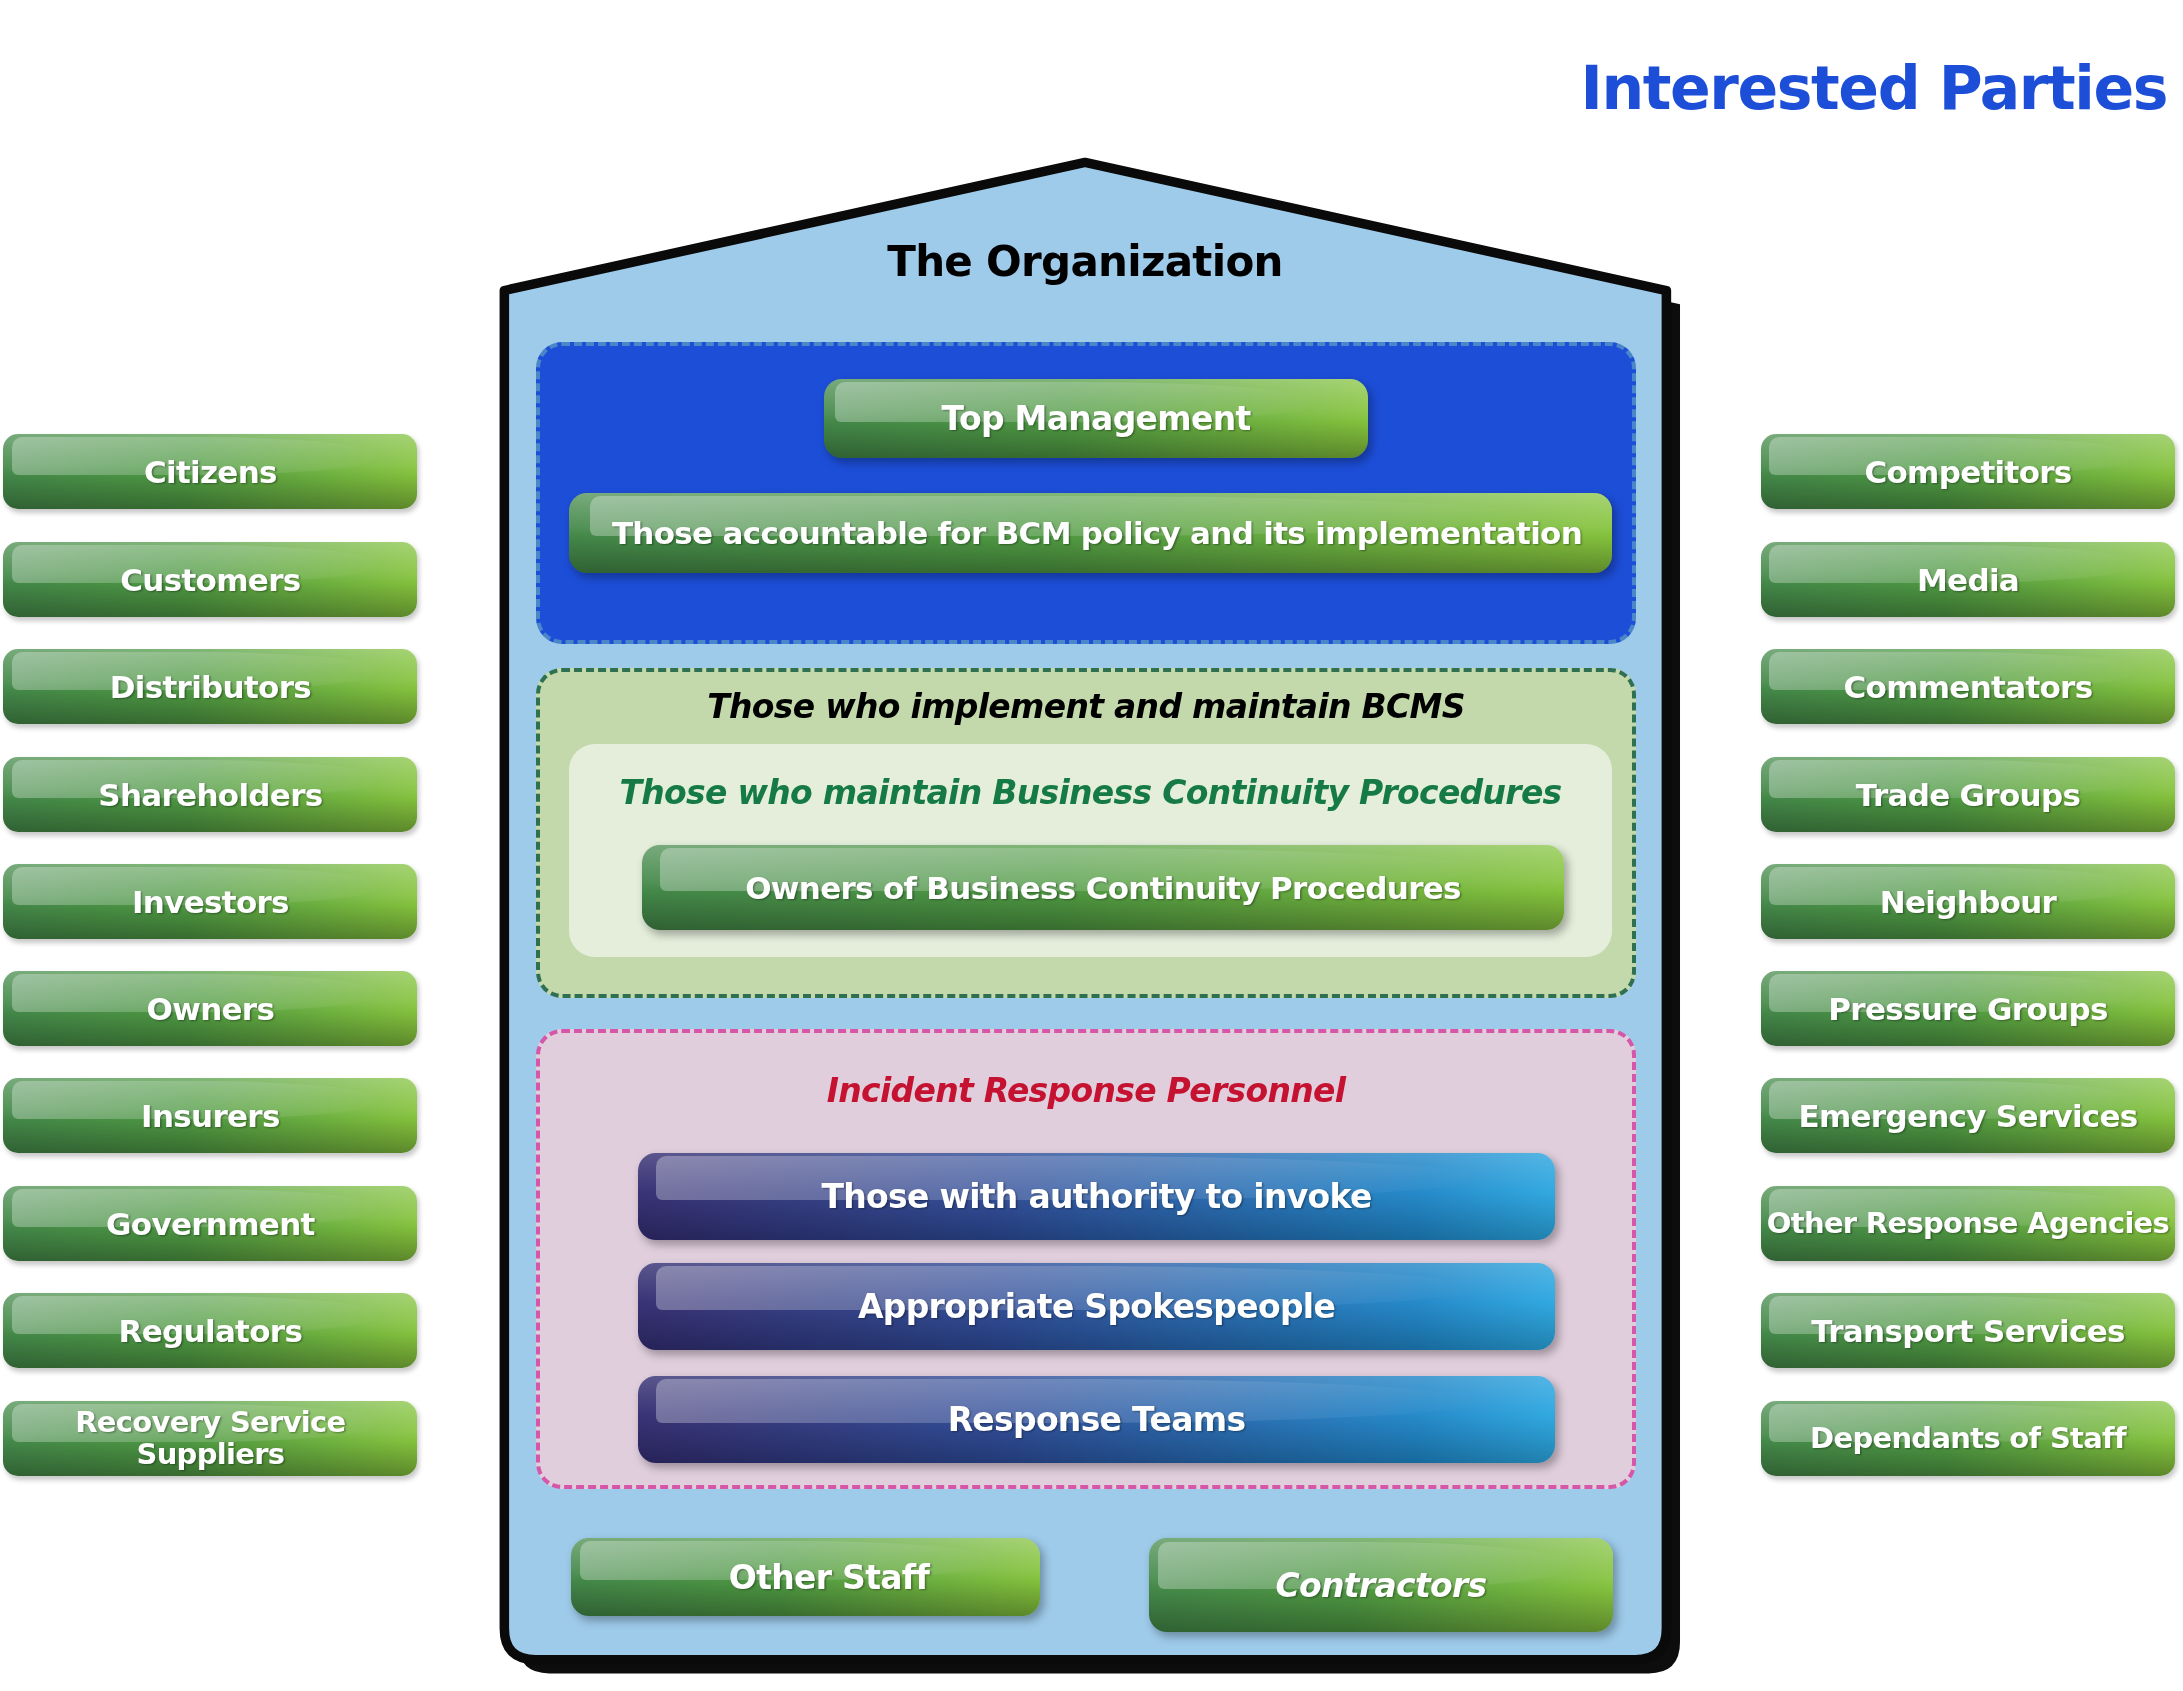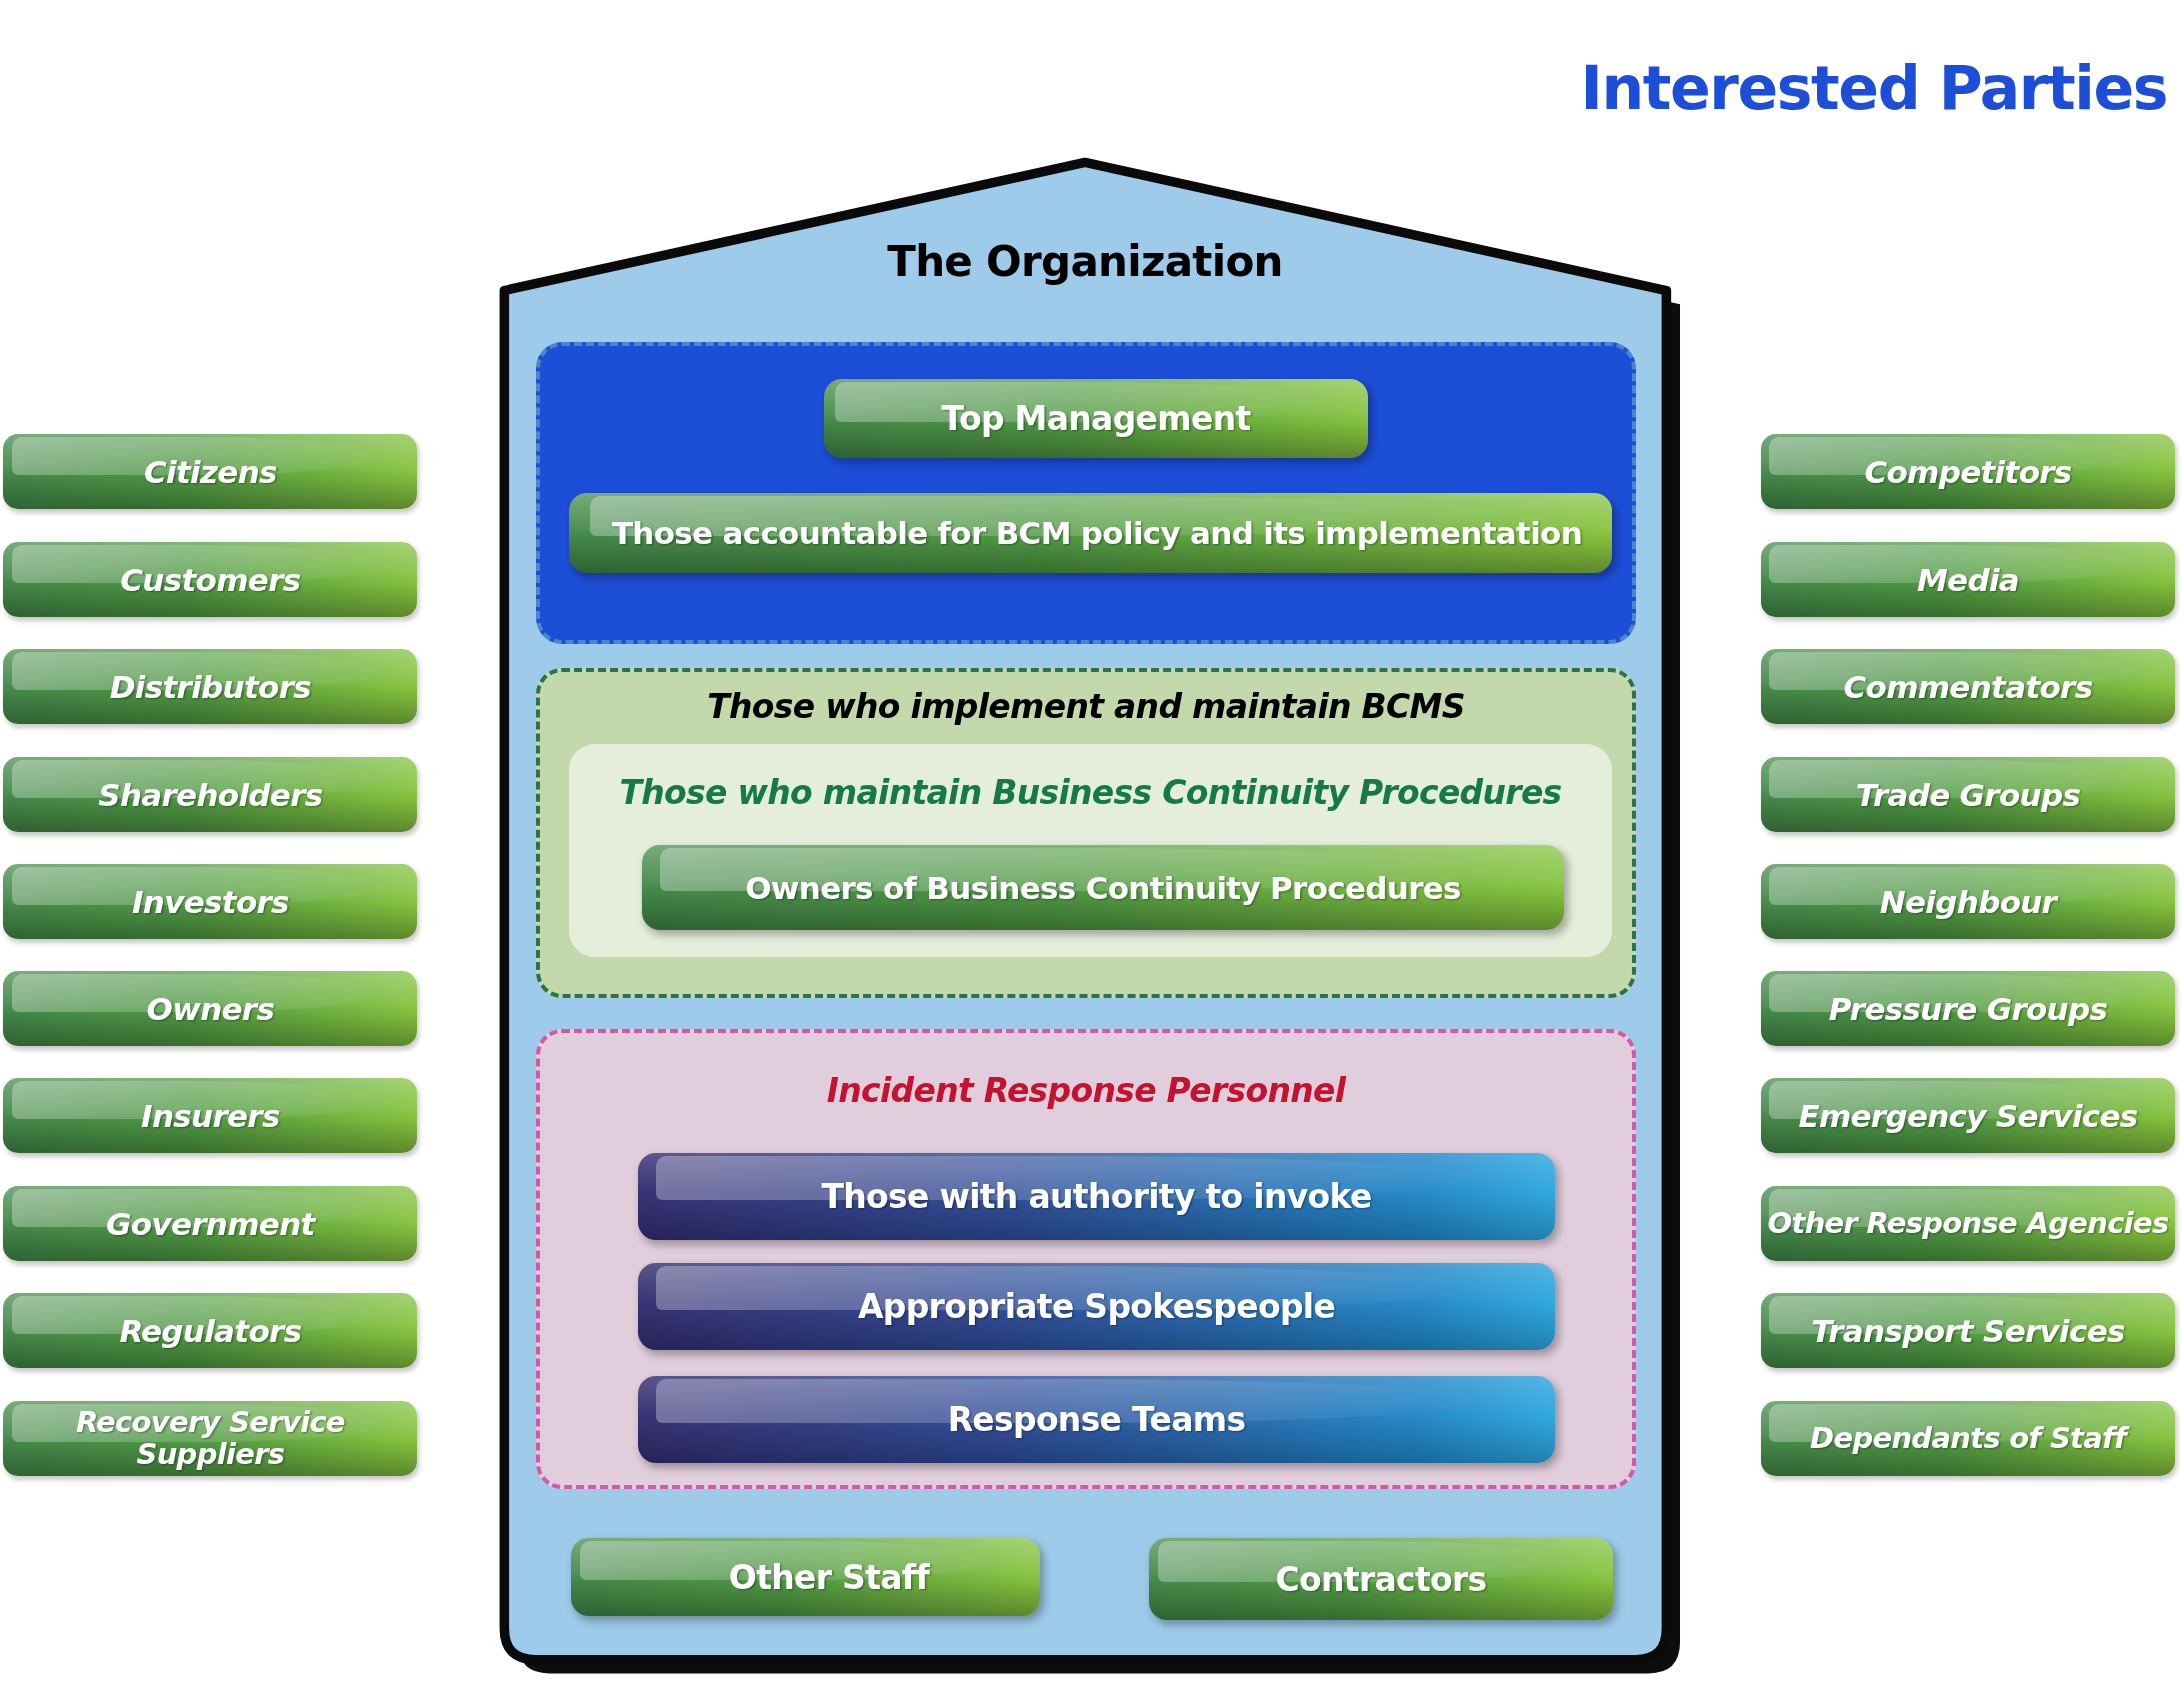--- a/index.html
+++ b/index.html
@@ -61,34 +61,34 @@
     background:
       linear-gradient(to bottom,rgba(255,255,255,.28) 0%,rgba(255,255,255,.08) 42%,rgba(0,0,0,.02) 55%,rgba(0,0,0,.30) 100%),
       linear-gradient(95deg,#44894a 0%,#4f9a43 45%,#86c43d 100%);
   }
   .bbtn{
     background:
       linear-gradient(to bottom,rgba(255,255,255,.20) 0%,rgba(255,255,255,.04) 45%,rgba(0,0,0,.22) 100%),
       linear-gradient(97deg,#322b6f 0%,#2c4a97 40%,#1e86c8 85%,#2aa7e1 100%);
   }
   
-  .col-btn{width:414px;height:75px;font-size:31px;border-radius:15px;box-shadow:2px 3.4px 5.5px rgba(0,0,0,.22);font-style:italic;}
+  .col-btn{width:414px;height:75px;font-size:31px;border-radius:15px;box-shadow:2px 3.4px 5.5px rgba(0,0,0,.22);}
   .col-btn.two-line .lbl{font-size:29px;line-height:1.08;}
   #left-col .col-btn{left:3.4px;}
   #right-col .col-btn{left:1761px;}
   
   #tm-btn{left:284px;top:33px;width:544px;height:79px;font-size:33px;}
   #acc-btn{left:29px;top:147px;width:1043px;height:80px;font-size:31px;padding-left:13px;}
   #owners-btn{left:73px;top:101px;width:922px;height:85px;font-size:31px;}
   .ir-btn{left:98px;width:917px;height:87px;font-size:33px;}
   #ir-btn-0{top:120px;}
   #ir-btn-1{top:230px;}
   #ir-btn-2{top:343px;}
   #other-staff-btn{left:571px;top:1538px;width:469px;height:78px;font-size:33px;padding-left:47px;}
-  #contractors-btn{left:1149px;top:1538px;width:464px;height:82px;font-size:33px;}
+  #contractors-btn{left:1149px;top:1538px;width:464px;height:94px;font-size:33px;font-style:italic;}
 </style>
 </head>
 <body>
 
 <svg id="house-svg" class="abs" viewBox="0 0 3203 2482" xmlns="http://www.w3.org/2000/svg">
   <path d="M 760 446 L 1612 258 L 2465 446 L 2465 2409
            Q 2465 2455 2419 2455 L 806 2455 Q 760 2455 760 2409 Z" fill="#000000" opacity="0.95"></path>
   <path d="M 740 426 L 1592 238 L 2445 426 L 2445 2389
            Q 2445 2435 2399 2435 L 786 2435 Q 740 2435 740 2389 Z" fill="#9ecbea" stroke="#0a0a0a" stroke-width="14" stroke-linejoin="round"></path>
 </svg>

